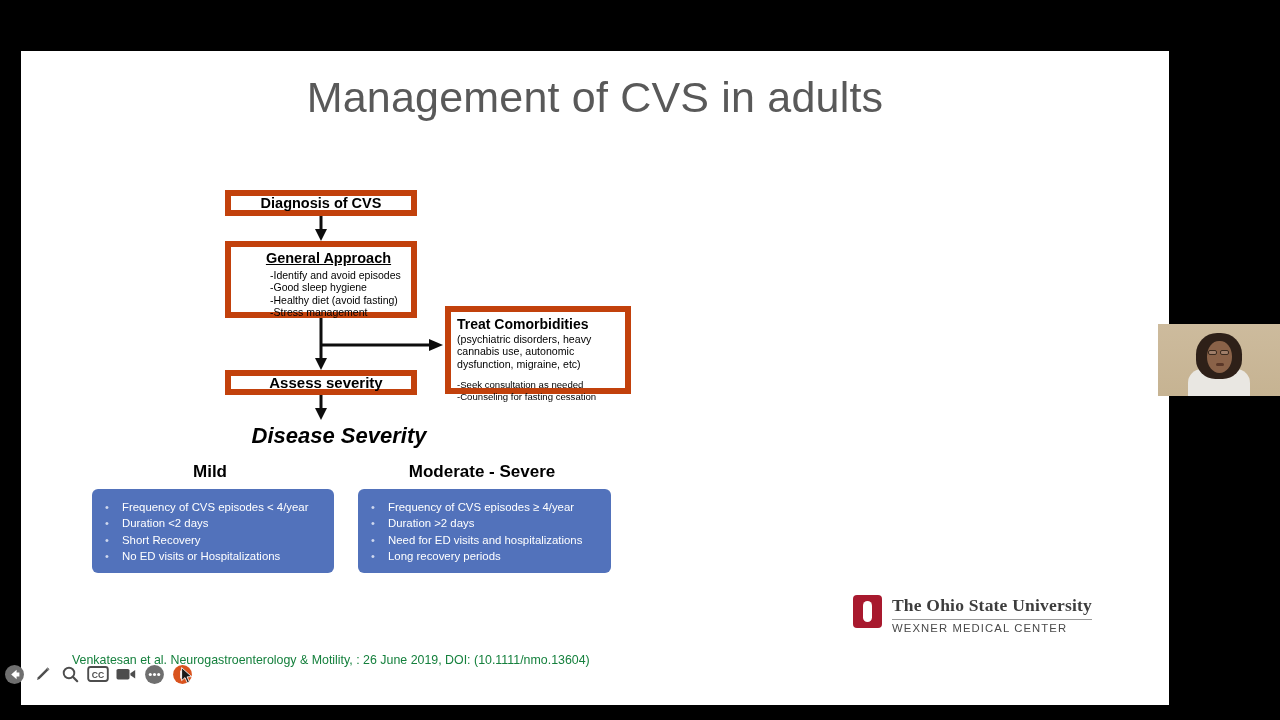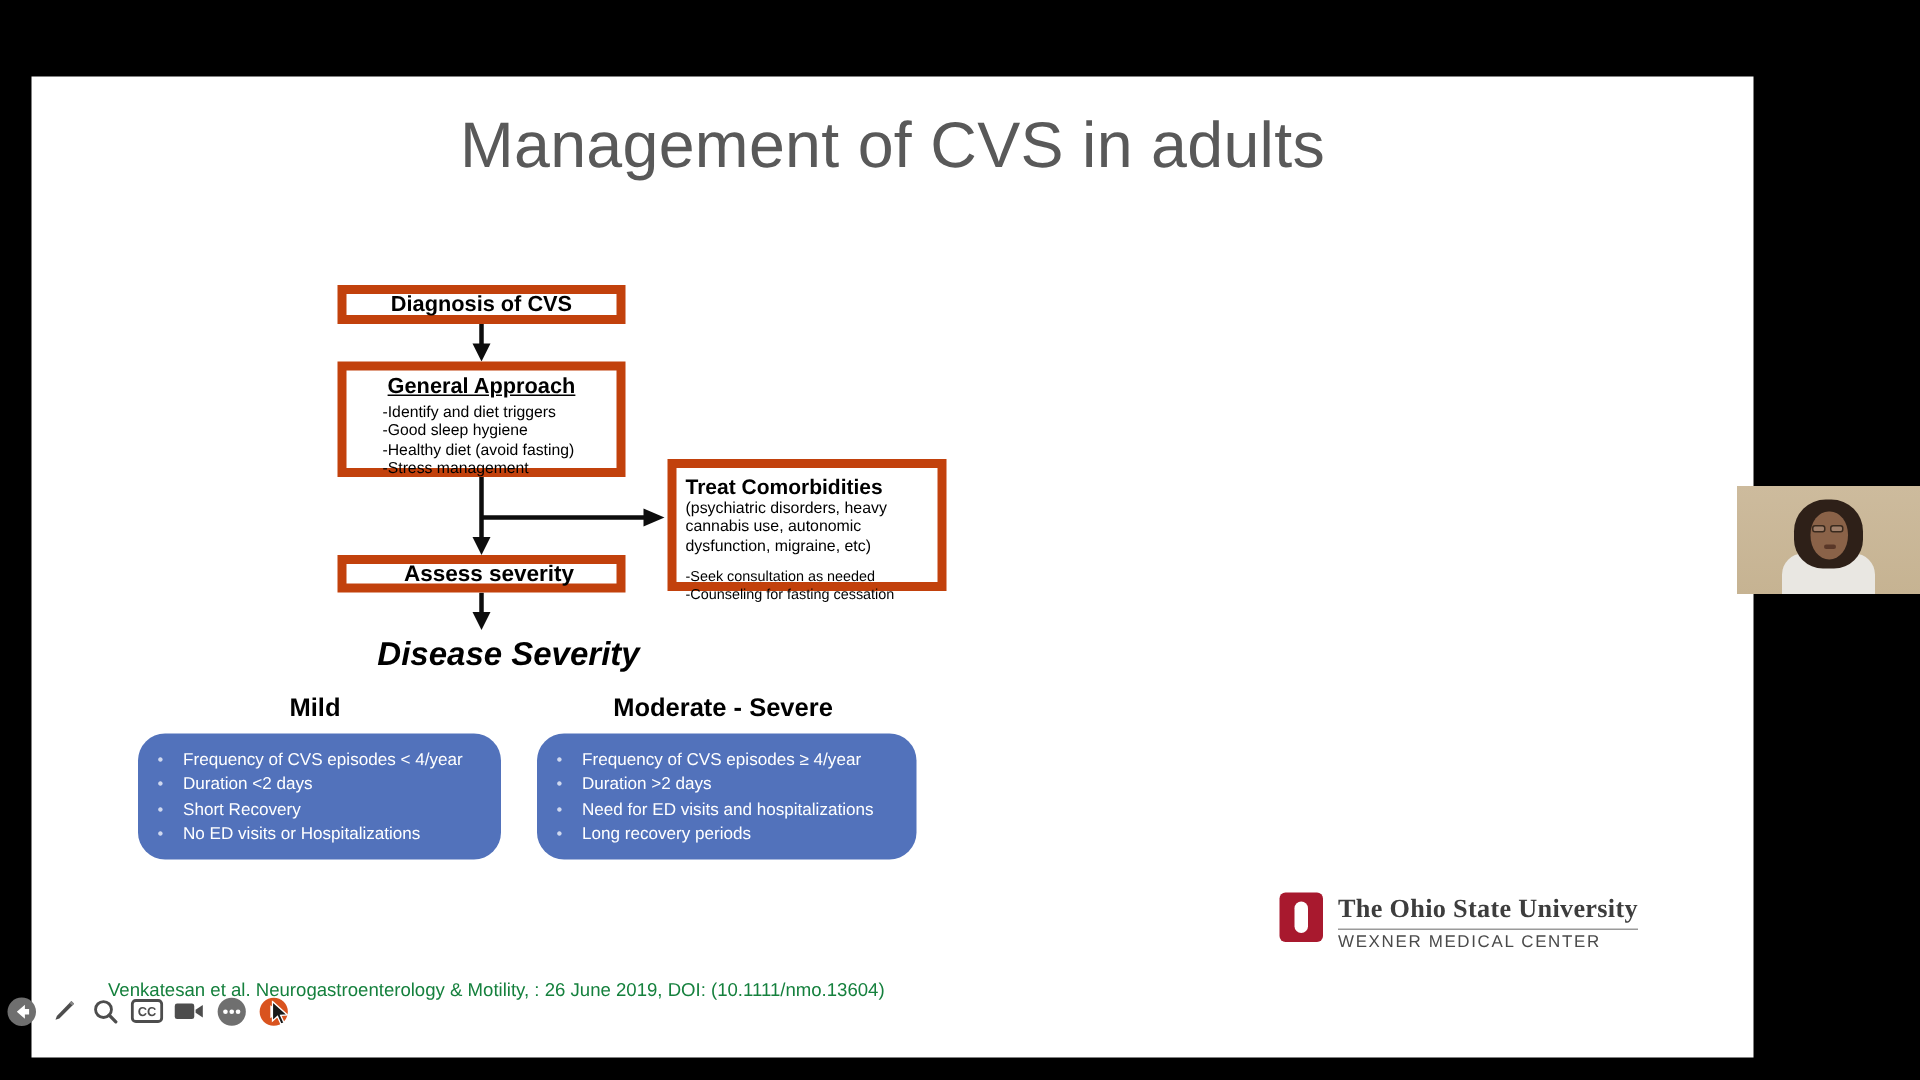--- a/index.html
+++ b/index.html
@@ -50,21 +50,21 @@
   }
 
   #box-diagnosis {
     left: 204px; top: 139px; width: 192px; height: 26px;
     display: flex; align-items: center; justify-content: center;
     font-size: 14.5px; font-weight: bold;
   }
 
   #box-general {
     left: 204px; top: 190px; width: 192px; height: 77px;
-    padding: 3px 0 0 0;
+    padding: 3px 0 0 15px;
   }
   #box-general .hd {
     text-align: center; font-size: 14.5px; font-weight: bold;
     text-decoration: underline; line-height: 17px;
   }
   #box-general ul { list-style: none; margin: 2px 0 0 24px; }
   #box-general li { font-size: 10.5px; line-height: 12.3px; white-space: nowrap; }
 
   #box-comorb {
     left: 424px; top: 255px; width: 186px; height: 88px;
@@ -92,21 +92,21 @@
   .sev-head {
     position: absolute; text-align: center;
     font-size: 17px; font-weight: bold; color: #000; white-space: nowrap;
   }
   #head-mild { left: 64px; top: 411px; width: 250px; }
   #head-modsev { left: 336px; top: 411px; width: 250px; }
 
   .sev-box {
     position: absolute;
     background: #5272bb;
-    border-radius: 18px;
+    border-radius: 6px;
     padding: 10px 0 10px 0;
   }
   #box-mild   { left: 71px;  top: 438px; width: 242px; height: 84px; }
   #box-modsev { left: 337px; top: 438px; width: 253px; height: 84px; }
 
   .sev-box ul { list-style: none; margin: 0; padding: 0; }
   .sev-box li {
     position: relative;
     font-size: 11.4px;
     line-height: 16.4px;
@@ -255,21 +255,21 @@
         <polygon points="300,369 294,357 306,357" fill="#0d0d0d"></polygon>
       </svg>
 
       <div class="fbox" id="box-diagnosis">
         <span>Diagnosis of CVS</span>
       </div>
 
       <div class="fbox" id="box-general">
         <div class="hd">General Approach</div>
         <ul>
-          <li>-Identify and diet triggers</li>
+          <li>-Identify and avoid episodes</li>
           <li>-Good sleep hygiene</li>
           <li>-Healthy diet (avoid fasting)</li>
           <li>-Stress management</li>
         </ul>
       </div>
 
       <div class="fbox" id="box-comorb">
         <div class="hd">Treat Comorbidities</div>
         <div class="p1">(psychiatric disorders, heavy cannabis use, autonomic dysfunction, migraine, etc)</div>
         <ul>

